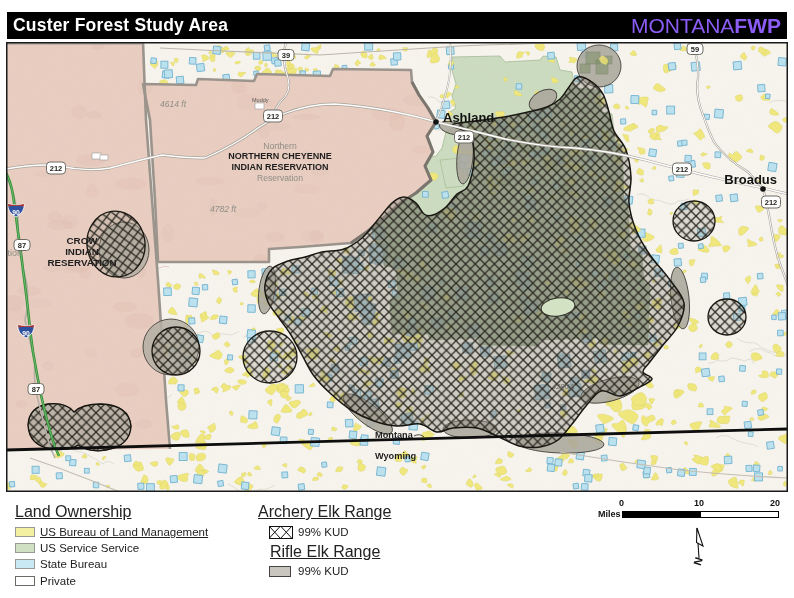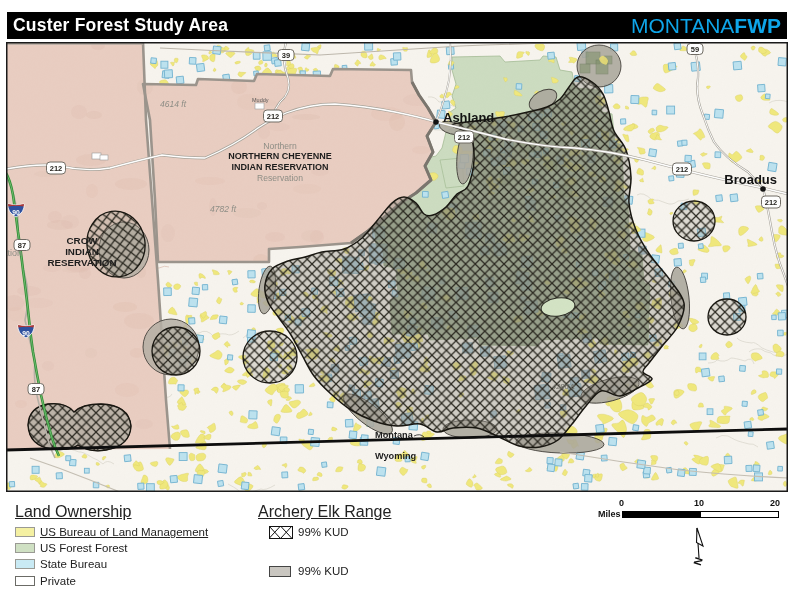--- a/index.html
+++ b/index.html
@@ -1,18 +1,18 @@
 <!DOCTYPE html>
 <html><head><meta charset="utf-8"><style>
 *{margin:0;padding:0;box-sizing:border-box;}
 html,body{width:794px;height:598px;background:#fff;font-family:"Liberation Sans",sans-serif;}
 #page{position:relative;width:794px;height:598px;overflow:hidden;}
 #tbar{position:absolute;left:7px;top:12px;width:780px;height:27px;background:#000;}
 #tbar .l{position:absolute;left:6px;top:2.5px;font-size:17.5px;letter-spacing:-0.5px;font-weight:bold;color:#fff;letter-spacing:0.2px;}
-#tbar .r{position:absolute;right:6px;top:2px;font-size:21px;color:#0ea5e9;}
+#tbar .r{position:absolute;right:6px;top:2px;font-size:21px;color:#8b5cf6;}
 #tbar .r b{font-weight:bold;}
 .lt{position:absolute;font-size:16px;color:#222;text-decoration:underline;}
 .li{position:absolute;font-size:11.5px;color:#222;}
 .sw{position:absolute;width:20px;height:10px;border:1px solid #9a9a94;}
 .sn{position:absolute;font-size:9px;font-weight:bold;color:#111;}
 </style></head><body>
 <div id="page">
 <div id="tbar">
       <span class="l">Custer Forest Study Area</span>
       <span class="r">MONTANA<b>FWP</b></span>
@@ -1089,31 +1089,32 @@
           <feColorMatrix in="n" type="matrix" values="0 0 0 0 0.45 0 0 0 0 0.44 0 0 0 0 0.40 0 0 0 0.5 0"></feColorMatrix>
         </filter>
         <rect x="6" y="42" width="782" height="450" filter="url(#nz)" opacity="0.05"></rect>
       </g>
       <rect x="6.75" y="42.75" width="780.5" height="448.5" fill="none" stroke="#1a1a1a" stroke-width="1.5"></rect>
     </svg>
 <div class="lt" style="left:15px;top:503px;">Land Ownership</div>
 <div class="sw" style="left:15px;top:527px;background:#f4f0a2;"></div>
     <div class="li" style="left:40px;top:526px;text-decoration:underline;">US Bureau of Land Management</div>
 <div class="sw" style="left:15px;top:543px;background:#cfe0c3;"></div>
-    <div class="li" style="left:40px;top:542px;">US Forest Forest</div>
+    <div class="li" style="left:40px;top:542px;">US Service Service</div>
 <div class="sw" style="left:15px;top:559px;background:#c9eaf4;"></div>
     <div class="li" style="left:40px;top:558px;">State Bureau</div>
 <div class="sw" style="left:15px;top:576px;background:#fff;border-color:#6b6b66;"></div>
     <div class="li" style="left:40px;top:575px;">Private</div>
 <div class="lt" style="left:258px;top:503px;">Archery Elk Range</div>
 <svg width="24" height="13" style="position:absolute;left:269px;top:526px;">
       <rect x="0.5" y="0.5" width="23" height="12" fill="#fff" stroke="#111"></rect>
       <path d="M0,0L11.5,12.5M11.5,0L0,12.5M11.5,0L23,12.5M23,0L11.5,12.5" stroke="#111" stroke-width="1"></path>
     </svg>
 <div class="li" style="left:298px;top:526px;">99% KUD</div>
+<div class="lt" style="left:270px;top:543px;">Rifle Elk Range</div>
 <div class="sw" style="left:269px;top:566px;width:22px;height:11px;background:#c9c6c0;border-color:#444;"></div>
 <div class="li" style="left:298px;top:565px;">99% KUD</div>
 <div class="sn" style="left:619px;top:498px;">0</div>
 <div class="sn" style="left:694px;top:498px;">10</div>
 <div class="sn" style="left:770px;top:498px;">20</div>
 <div class="sn" style="left:598px;top:509px;">Miles</div>
 <div style="position:absolute;left:622px;top:511px;width:157px;height:7px;border:1px solid #000;background:#fff;"></div>
 <div style="position:absolute;left:622px;top:511px;width:79px;height:7px;background:#000;"></div>
 <svg width="26" height="50" style="position:absolute;left:684px;top:524px;">
       <path d="M13,4 L15,34" stroke="#111" stroke-width="1.1" fill="none"></path>

